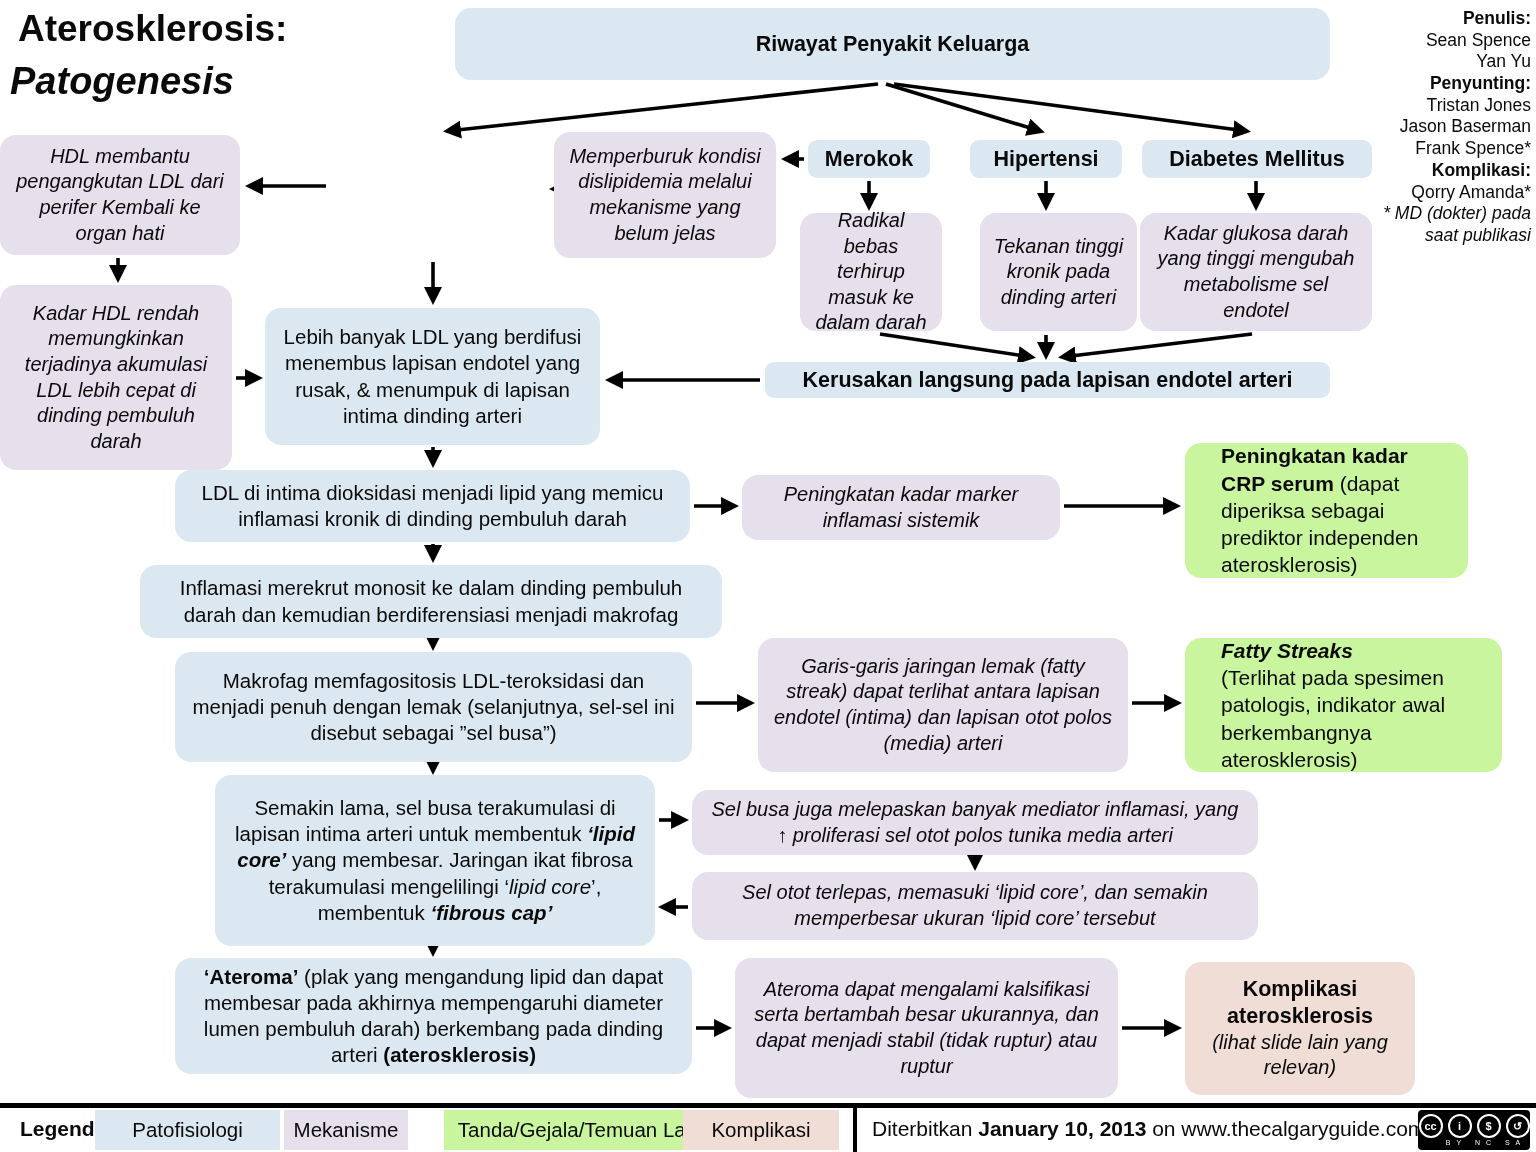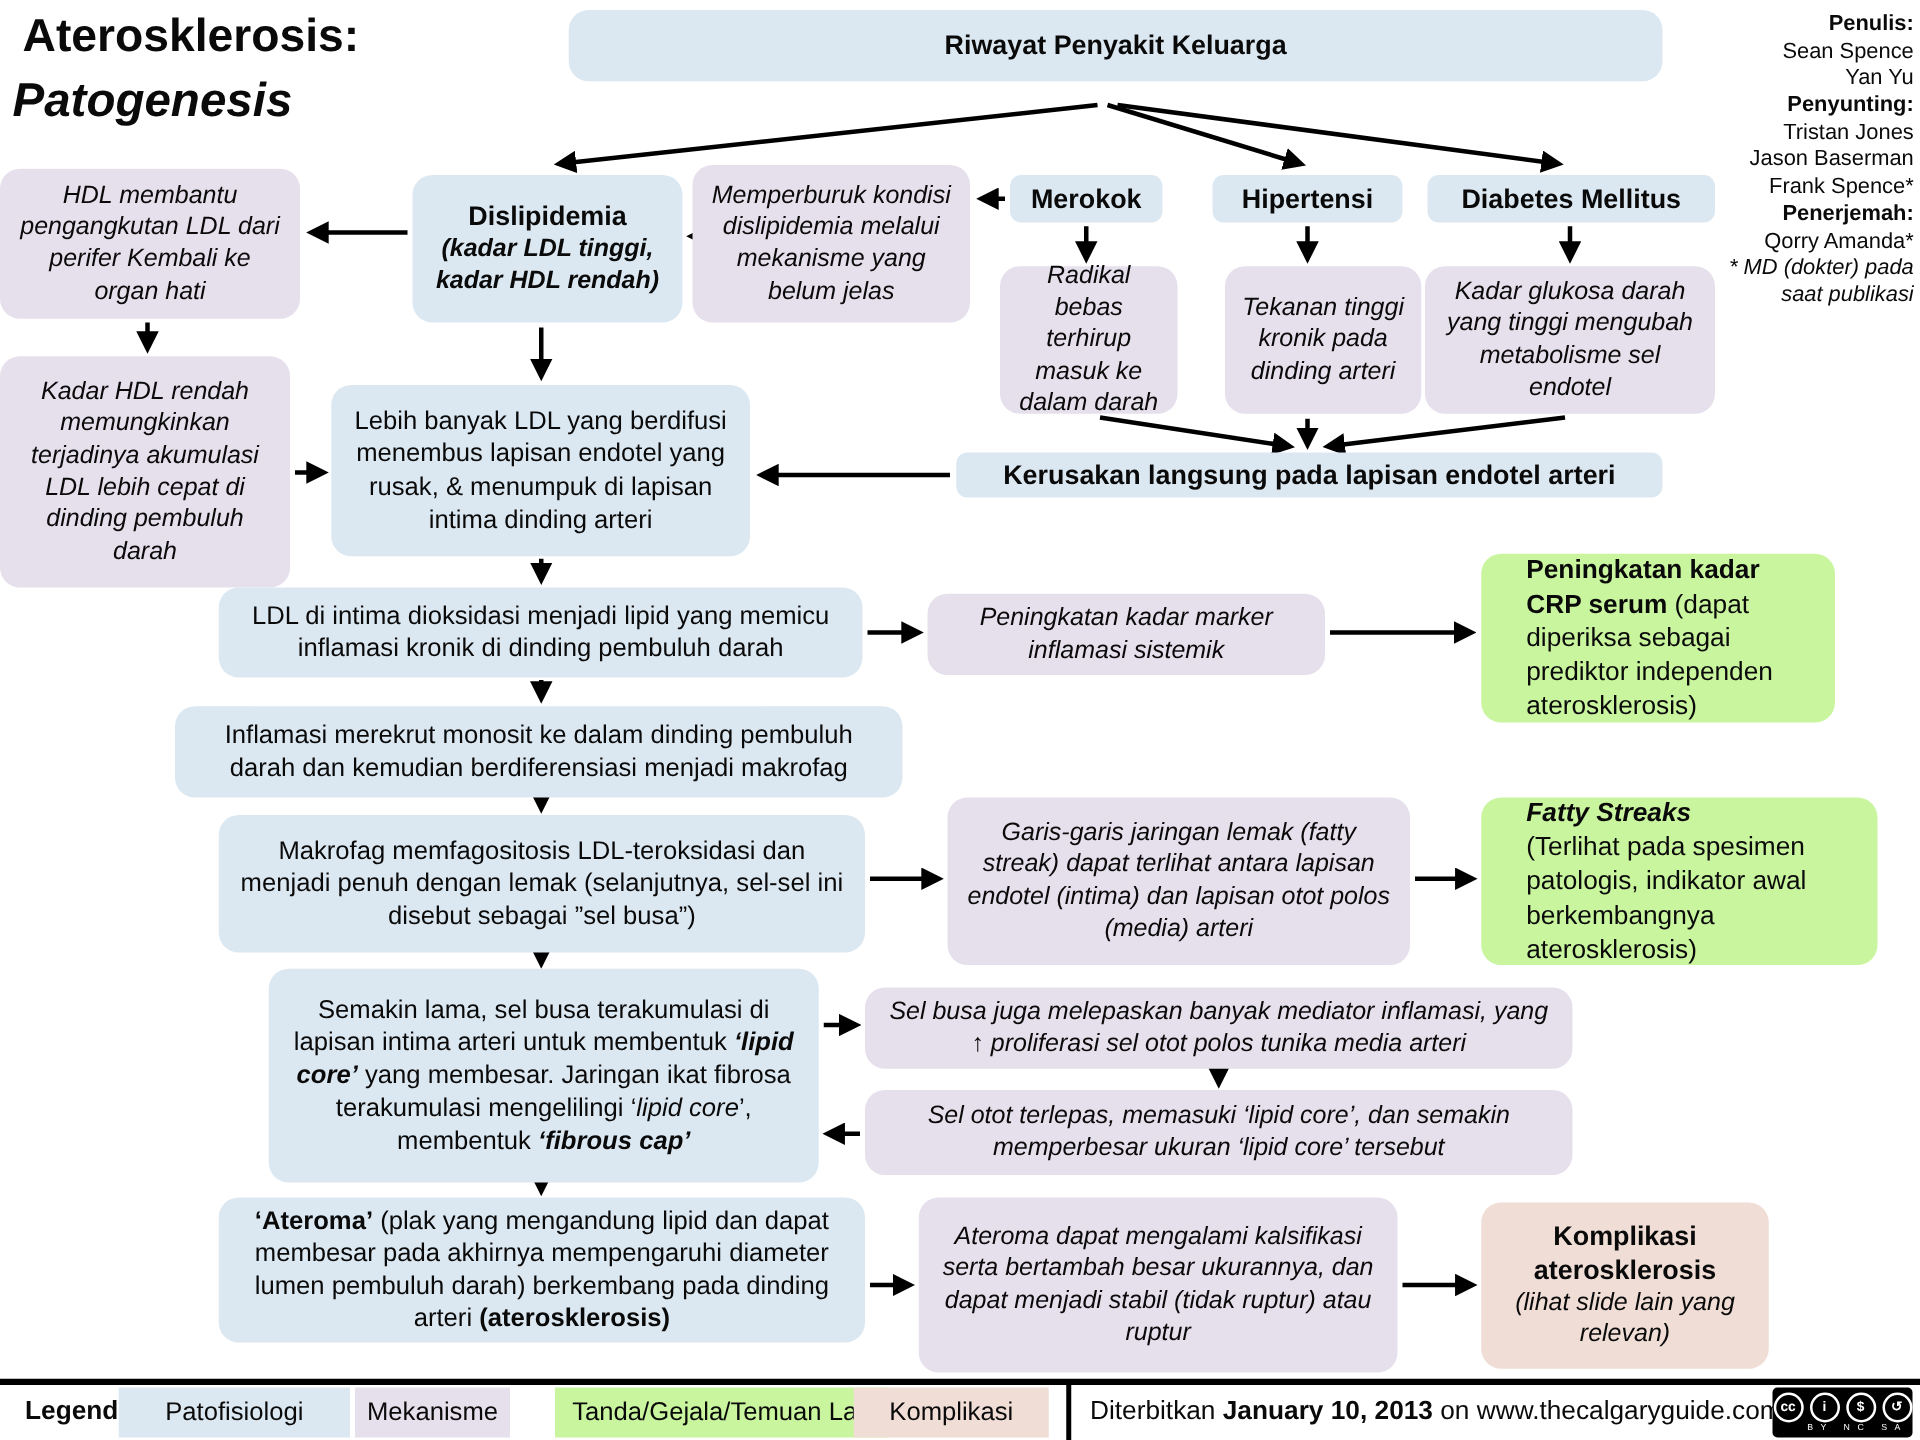--- a/index.html
+++ b/index.html
@@ -49,21 +49,21 @@
   <div class="title-sub">Patogenesis</div>
 
   <div class="credits">
     <div class="b">Penulis:</div>
     <div>Sean Spence</div>
     <div>Yan Yu</div>
     <div class="b">Penyunting:</div>
     <div>Tristan Jones</div>
     <div>Jason Baserman</div>
     <div>Frank Spence*</div>
-    <div class="b">Penerjemah:</div>
+    <div class="b">Komplikasi:</div>
     <div>Qorry Amanda*</div>
     <div class="it">* MD (dokter) pada saat publikasi</div>
   </div>
 
   <svg class="arrows" width="1536" height="1152" viewBox="0 0 1536 1152">
     <defs>
       <marker id="ah" markerWidth="5" markerHeight="5" refX="3.6" refY="2.5" orient="auto">
         <path d="M0,0 L5,2.5 L0,5 z" fill="#000"></path>
       </marker>
     </defs>
@@ -94,32 +94,28 @@
       <line x1="433" y1="764" x2="433" y2="770" marker-end="url(#ah)"></line>
       <line x1="659" y1="820" x2="684" y2="820" marker-end="url(#ah)"></line>
       <line x1="975" y1="858" x2="975" y2="866" marker-end="url(#ah)"></line>
       <line x1="688" y1="907" x2="663" y2="907" marker-end="url(#ah)"></line>
       <line x1="433" y1="946" x2="433" y2="952" marker-end="url(#ah)"></line>
       <line x1="696" y1="1028" x2="727" y2="1028" marker-end="url(#ah)"></line>
       <line x1="1122" y1="1028" x2="1177" y2="1028" marker-end="url(#ah)"></line>
     </g>
   </svg>
 
-  <div class="box blue" style="left:455px;top:8px;width:875px;height:57px;padding:6px 20px;">
+  <div class="box blue" style="left:455px;top:8px;width:875px;height:72px;padding:6px 20px;">
     <div class="node-title">Riwayat Penyakit Keluarga</div>
   </div>
 
   <div class="box purple it" style="left:0px;top:135px;width:240px;height:120px;font-size:20px;">
     <div>HDL membantu pengangkutan LDL dari perifer Kembali ke organ hati</div>
   </div>
 
-  <div class="box blue" style="left:330px;top:140px;width:216px;height:118px;">
-    <div class="node-title f22">Dislipidemia</div>
-    <div class="b it" style="font-size:20px;">(kadar LDL tinggi, kadar HDL rendah)</div>
-  </div>
 
   <div class="box purple it" style="left:554px;top:132px;width:222px;height:126px;font-size:20px;">
     <div>Memperburuk kondisi dislipidemia melalui mekanisme yang belum jelas</div>
   </div>
 
   <div class="box blue small-r" style="left:808px;top:140px;width:122px;height:38px;">
     <div class="node-title f22">Merokok</div>
   </div>
   <div class="box blue small-r" style="left:970px;top:140px;width:152px;height:38px;">
     <div class="node-title f22">Hipertensi</div>

